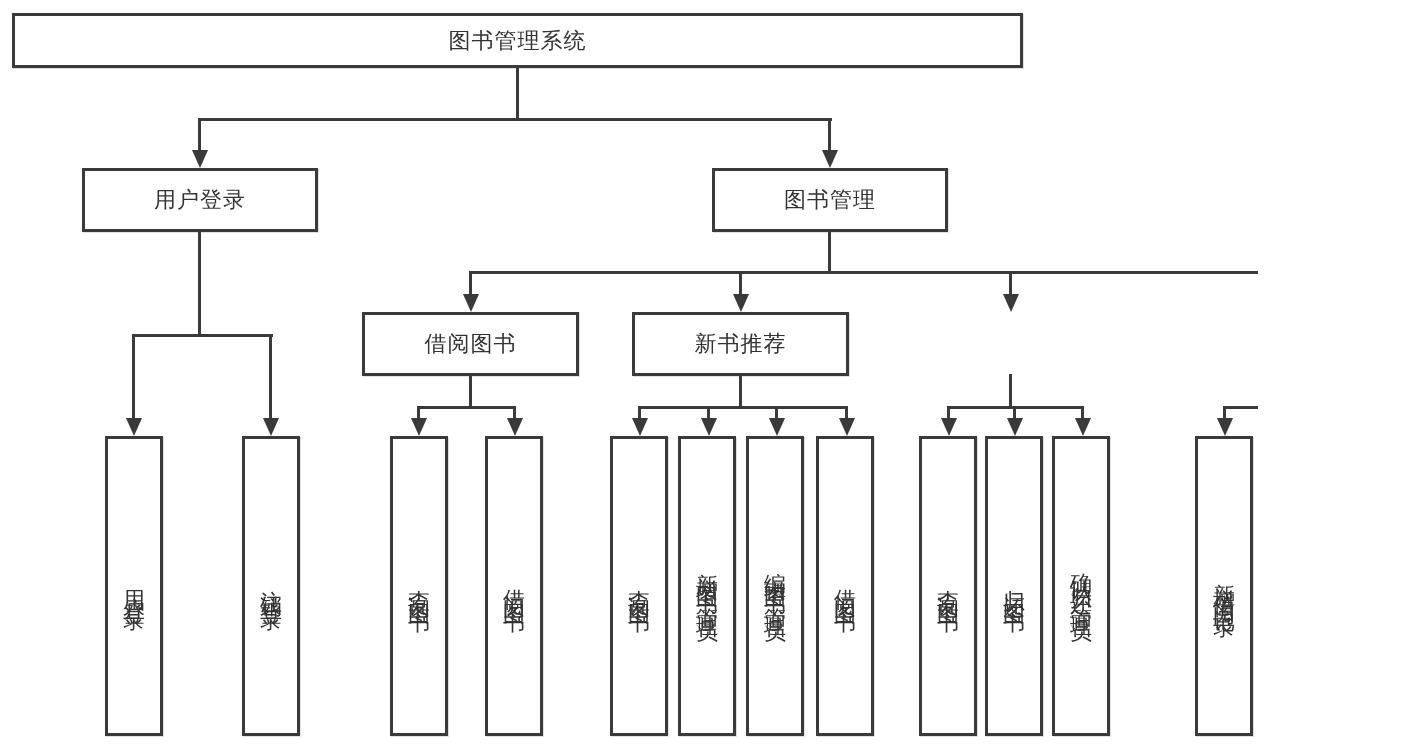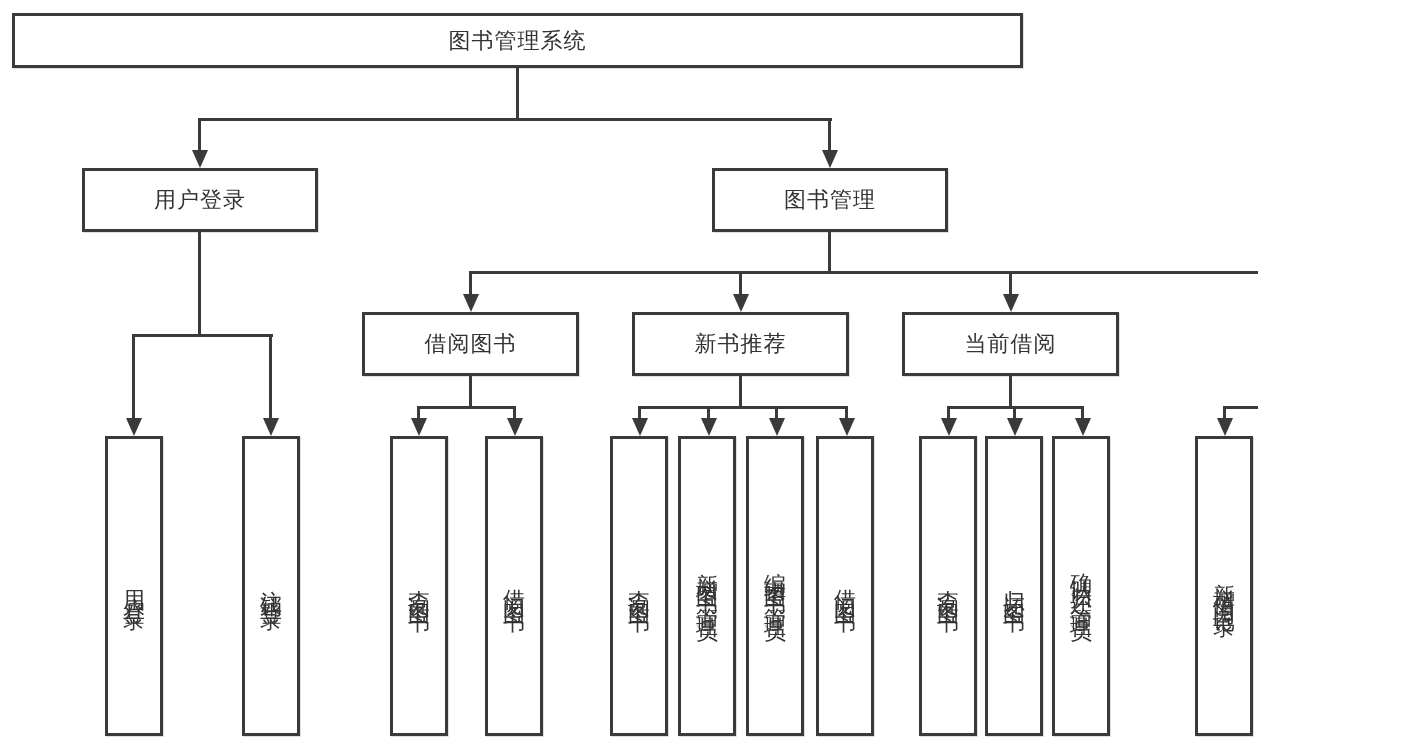--- a/index.html
+++ b/index.html
@@ -88,21 +88,20 @@
   <div class="arrow" style="left:463px; top:294px;"></div>
   <div class="v" style="left:739px; top:271px; width:3px; height:26px;"></div>
   <div class="arrow" style="left:733px; top:294px;"></div>
   <div class="v" style="left:1009px; top:271px; width:3px; height:26px;"></div>
   <div class="arrow" style="left:1003px; top:294px;"></div>
   <div class="v" style="left:1282px; top:271px; width:3px; height:26px;"></div>
   <div class="arrow" style="left:1276px; top:294px;"></div>
 
   <div class="box" style="left:362px; top:312px; width:217px; height:64px;">借阅图书</div>
   <div class="box" style="left:632px; top:312px; width:217px; height:64px;">新书推荐</div>
-  <div class="box" style="left:902px; top:312px; width:217px; height:64px;">当前借阅</div>
 
   <div class="v" style="left:469px; top:374px; width:3px; height:35px;"></div>
   <div class="h" style="left:417px; top:406px; width:99px; height:3px;"></div>
   <div class="v" style="left:417px; top:406px; width:3px; height:14px;"></div>
   <div class="arrow" style="left:411px; top:418px;"></div>
   <div class="v" style="left:513px; top:406px; width:3px; height:14px;"></div>
   <div class="arrow" style="left:507px; top:418px;"></div>
 
   <div class="v" style="left:739px; top:374px; width:3px; height:35px;"></div>
   <div class="h" style="left:638px; top:406px; width:210px; height:3px;"></div>

